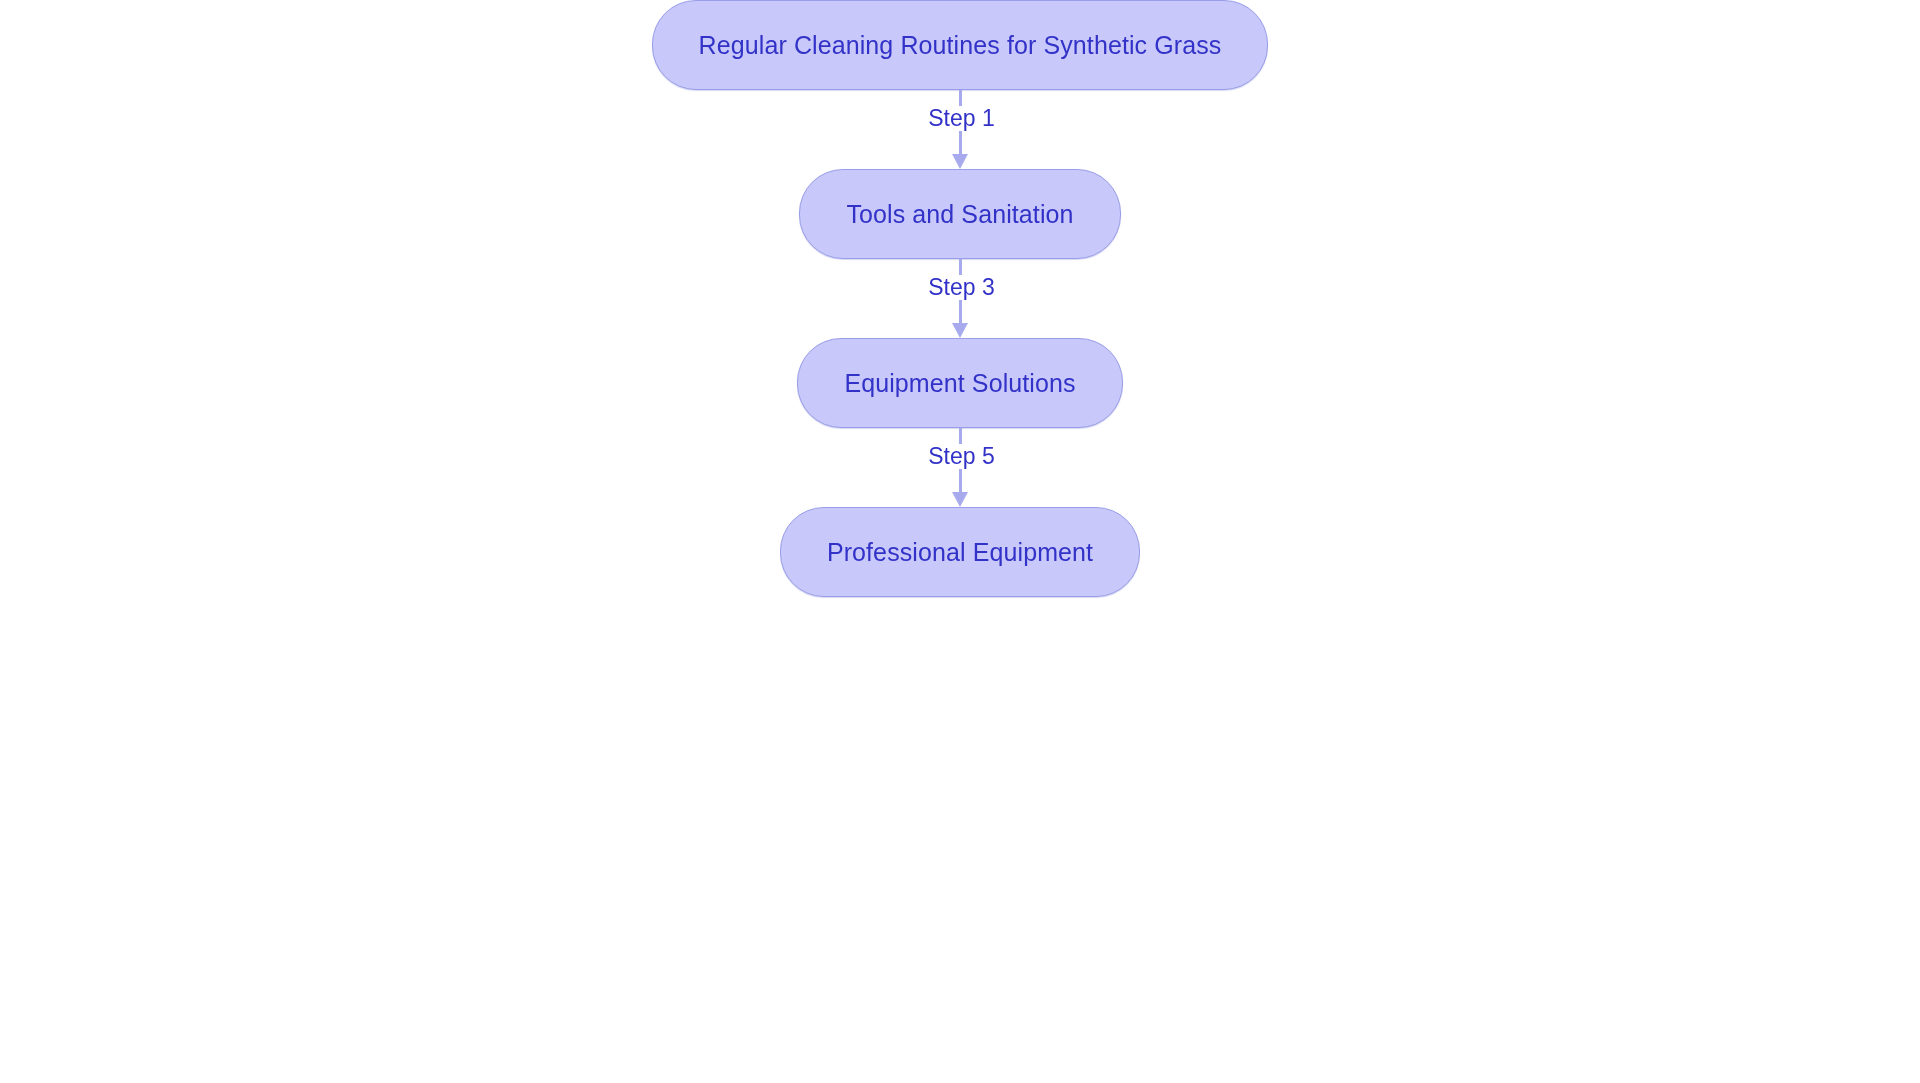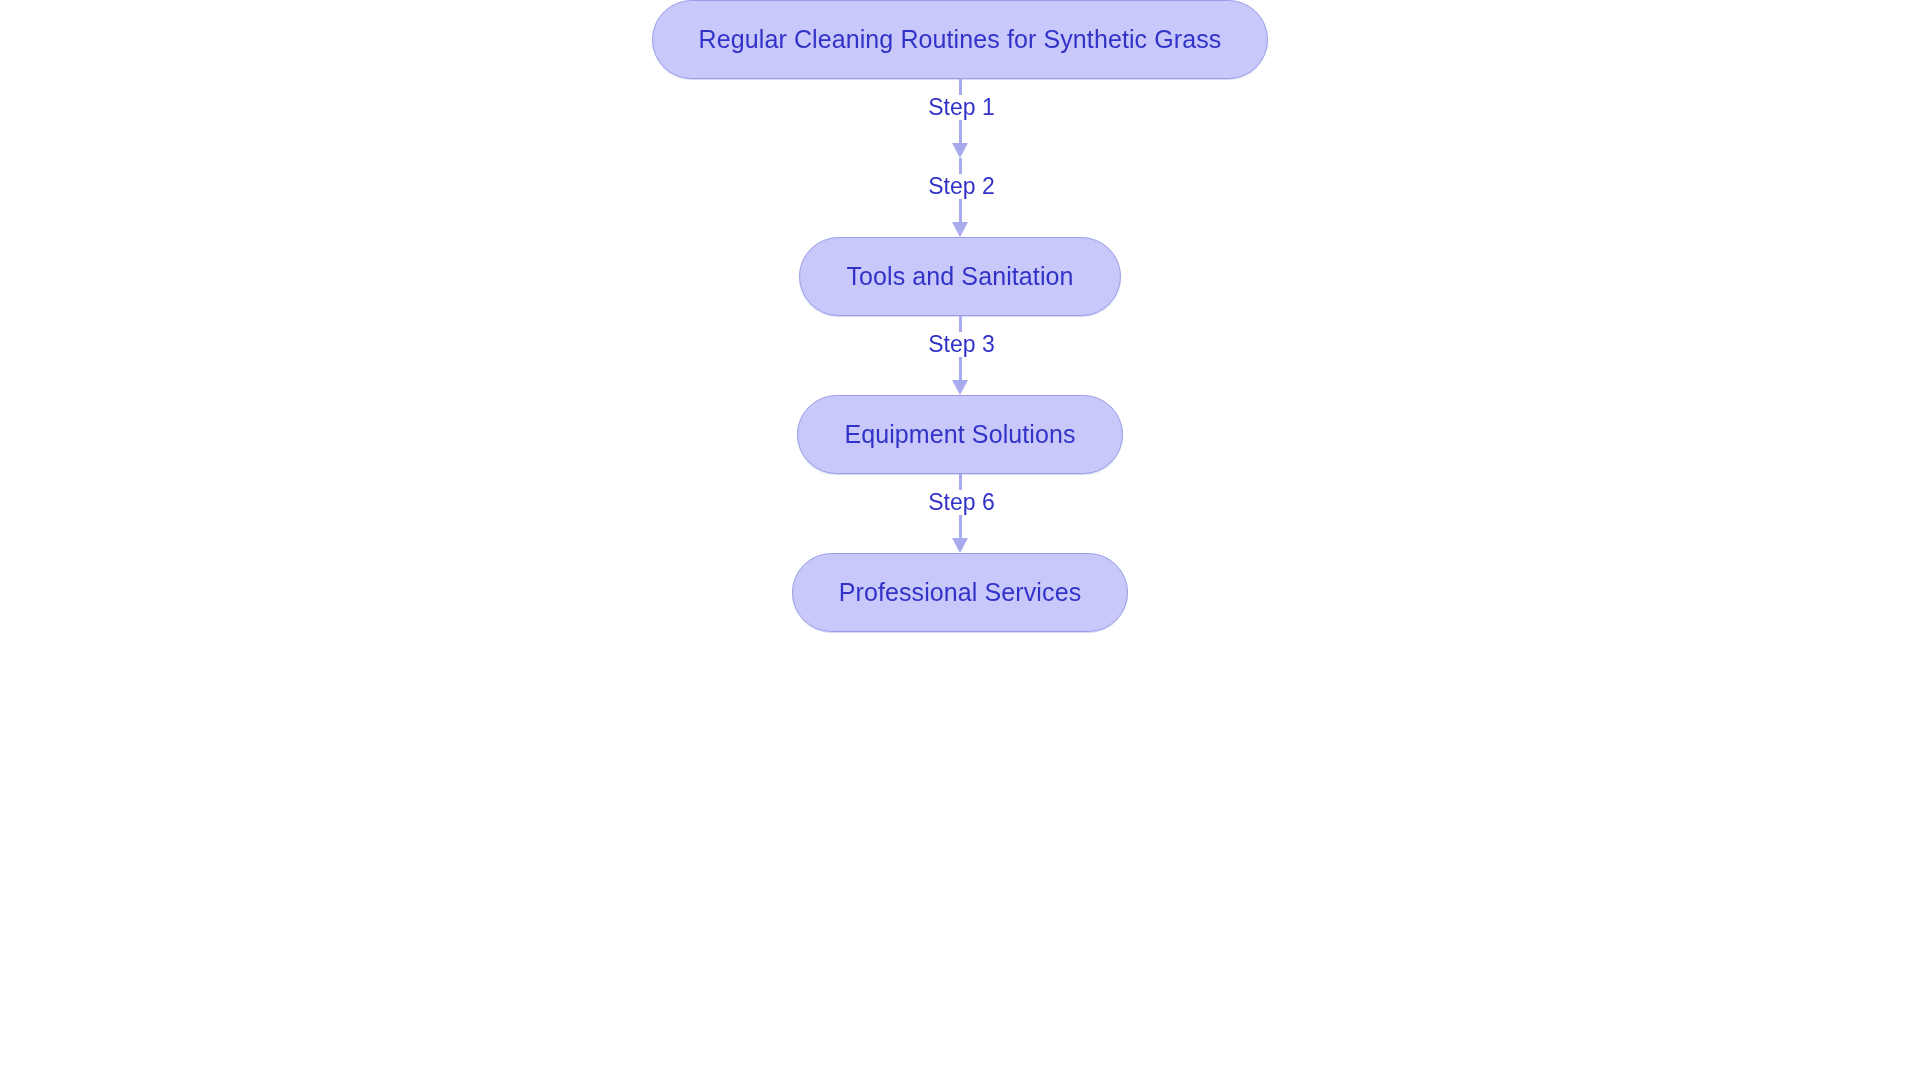--- a/index.html
+++ b/index.html
@@ -27,21 +27,21 @@
     top: 0;
     width: 1920px;
     display: flex;
     flex-direction: column;
     align-items: center;
   }
 
   
   .node {
     box-sizing: border-box;
-    height: 79px;
+    height: 90px;
     border-radius: 44px;
     background: #c8c9fa;
     border: 1.5px solid #9a9ee8;
     color: #3232c8;
     display: flex;
     align-items: center;
     justify-content: center;
     font-size: 25px;
     letter-spacing: 0.1px;
     white-space: nowrap;
@@ -100,46 +100,41 @@
       <span>Regular Cleaning Routines for Synthetic Grass</span>
     </div>
 
     <div class="connector">
       <div class="conn-line"></div>
       <div class="conn-arrow"></div>
       <div class="conn-label">Step 1</div>
     </div>
 
 
-    <div class="connector">
-      <div class="conn-line"></div>
-      <div class="conn-arrow"></div>
-      <div class="conn-label">Step 2</div>
-    </div>
 
     <div class="node">
       <span>Tools and Sanitation</span>
     </div>
 
     <div class="connector">
       <div class="conn-line"></div>
       <div class="conn-arrow"></div>
       <div class="conn-label">Step 3</div>
     </div>
 
     <div class="node">
       <span>Equipment Solutions</span>
     </div>
 
 
 
     <div class="connector">
       <div class="conn-line"></div>
       <div class="conn-arrow"></div>
-      <div class="conn-label">Step 6</div>
+      <div class="conn-label">Step 5</div>
     </div>
 
     <div class="node">
-      <span>Professional Services</span>
+      <span>Professional Equipment</span>
     </div>
 
   </div>
 </div>
 
 </body></html>

